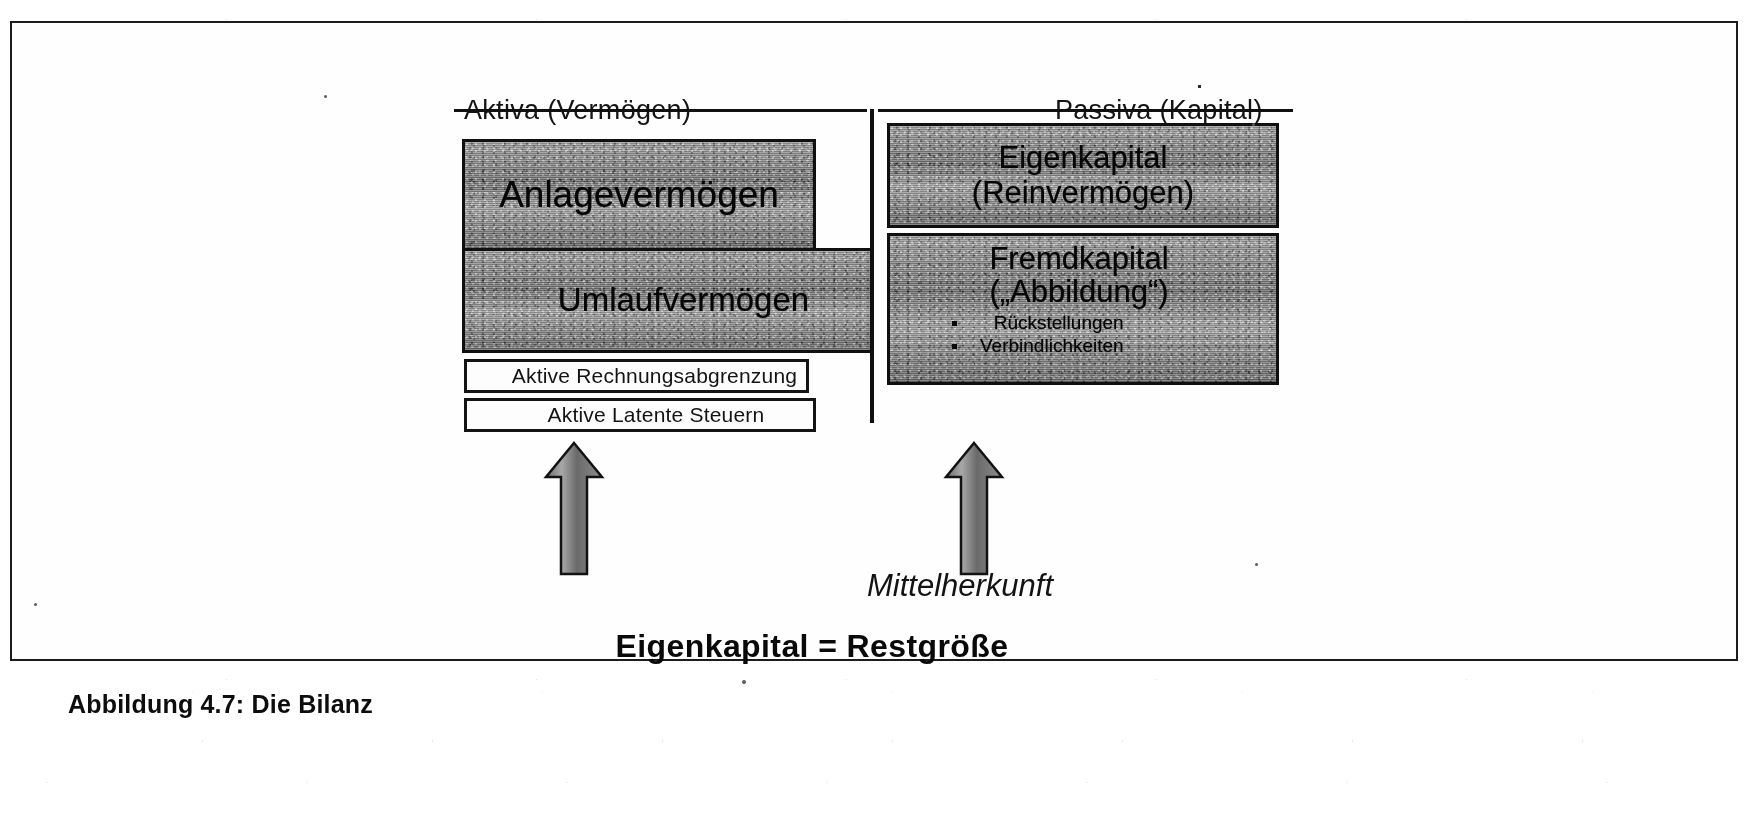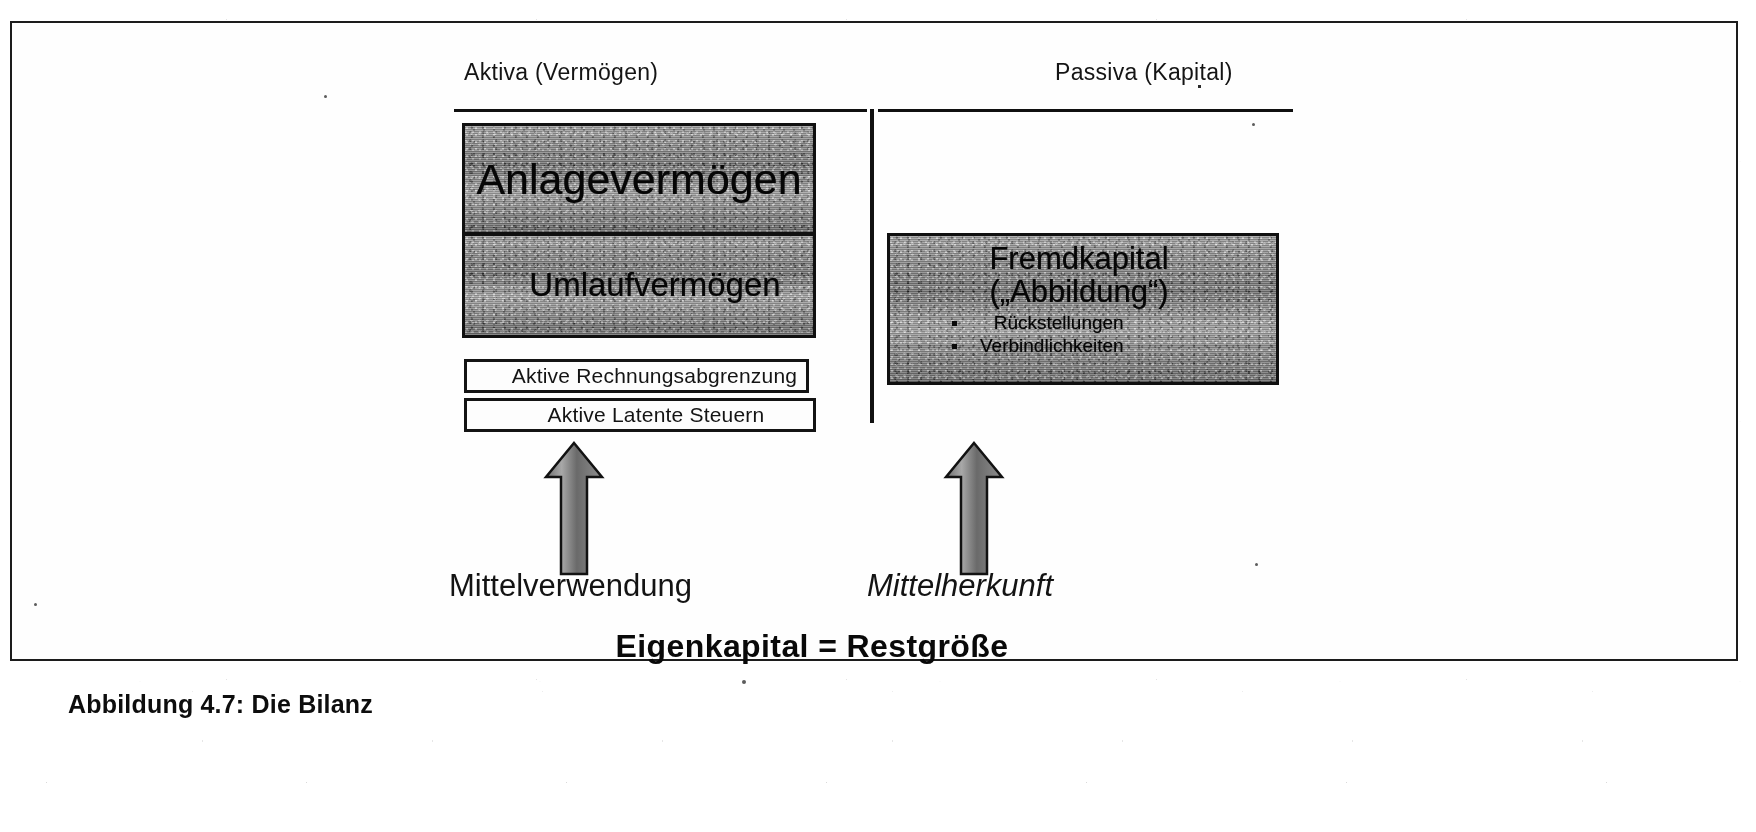--- a/index.html
+++ b/index.html
@@ -39,24 +39,25 @@
     width: 1728px;
     height: 640px;
     border: 2px solid #1c1c1c;
     box-sizing: border-box;
     background: #fefefe;
   }
 
   
   .col-head {
     position: absolute;
-    font-size: 23px;
+    font-size: 27px;
     letter-spacing: .3px;
     white-space: nowrap;
     color: #141414;
+    margin-top: 36px;
   }
   .head-aktiva  { left: 452px; top: 36px; }
   .head-passiva { left: 1043px; top: 36px; }
   .head-dot {
     position: absolute;
     left: 1186px;
     top: 62px;
     width: 3px;
     height: 3px;
     background: #2a2a2a;
@@ -107,25 +108,25 @@
       9px 7px, 11px 9px, 8px 11px, 13px 8px, 7px 9px, 10px 12px;
   }
   .gray-box .bx-text {
     position: relative;
     z-index: 2;
     line-height: 1.12;
     text-shadow: 0 0 1px rgba(0,0,0,.55);
   }
 
   .box-anlage {
-    left: 450px; top: 100px; width: 354px; height: 112px;
-    font-size: 43px;
+    left: 450px; top: 116px; width: 354px; height: 112px;
+    font-size: 37px;
   }
   .box-umlauf {
-    left: 450px; top: 210px; width: 354px; height: 105px;
+    left: 450px; top: 225px; width: 411px; height: 105px;
     font-size: 33px;
     padding-left: 32px;
   }
   .box-eigen {
     left: 875px; top: 100px; width: 392px; height: 105px;
     font-size: 31px;
   }
   .box-fremd {
     left: 875px; top: 210px; width: 392px; height: 152px;
     font-size: 31px;
@@ -261,20 +262,26 @@
   </div>
 
   <div class="line-box box-ara">
     <span>Aktive Rechnungsabgrenzung</span>
   </div>
 
   <div class="line-box box-als">
     <span>Aktive Latente Steuern</span>
   </div>
 
+  <div class="gray-box box-eigen">
+    <span class="bx-text">
+      <span>Eigenkapital</span><br>
+      <span>(Reinvermögen)</span>
+    </span>
+  </div>
 
   <div class="gray-box box-fremd">
     <div class="fk-title">
       <span>Fremdkapital</span><br>
       <span>(„Abbildung“)</span>
     </div>
     <ul class="fk-list">
       <li>Rückstellungen</li>
       <li>Verbindlichkeiten</li>
     </ul>
@@ -294,21 +301,20 @@
       <polygon points="31,2 59,36 44,36 44,133 18,133 18,36 3,36" fill="url(#agrad)" stroke="#121212" stroke-width="2.5"></polygon>
     </svg>
   </div>
 
   <div class="arrow arrow-right">
     <svg viewBox="0 0 62 135" preserveAspectRatio="none" aria-hidden="true">
       <polygon points="31,2 59,36 44,36 44,133 18,133 18,36 3,36" fill="url(#agrad)" stroke="#121212" stroke-width="2.5"></polygon>
     </svg>
   </div>
 
-  <div class="flow-label label-verwendung">Mittelverwendung</div>
   <div class="flow-label label-herkunft">Mittelherkunft</div>
 
   <div class="formula">
     <span class="formula-inner">Eigenkapital = Restgröße</span>
   </div>
 
   <div class="mark" style="left:312px;top:72px;width:3px;height:3px;"></div>
   <div class="mark" style="left:1240px;top:100px;width:3px;height:3px;"></div>
   <div class="mark" style="left:1243px;top:540px;width:3px;height:3px;"></div>
   <div class="mark" style="left:22px;top:580px;width:3px;height:3px;"></div>

